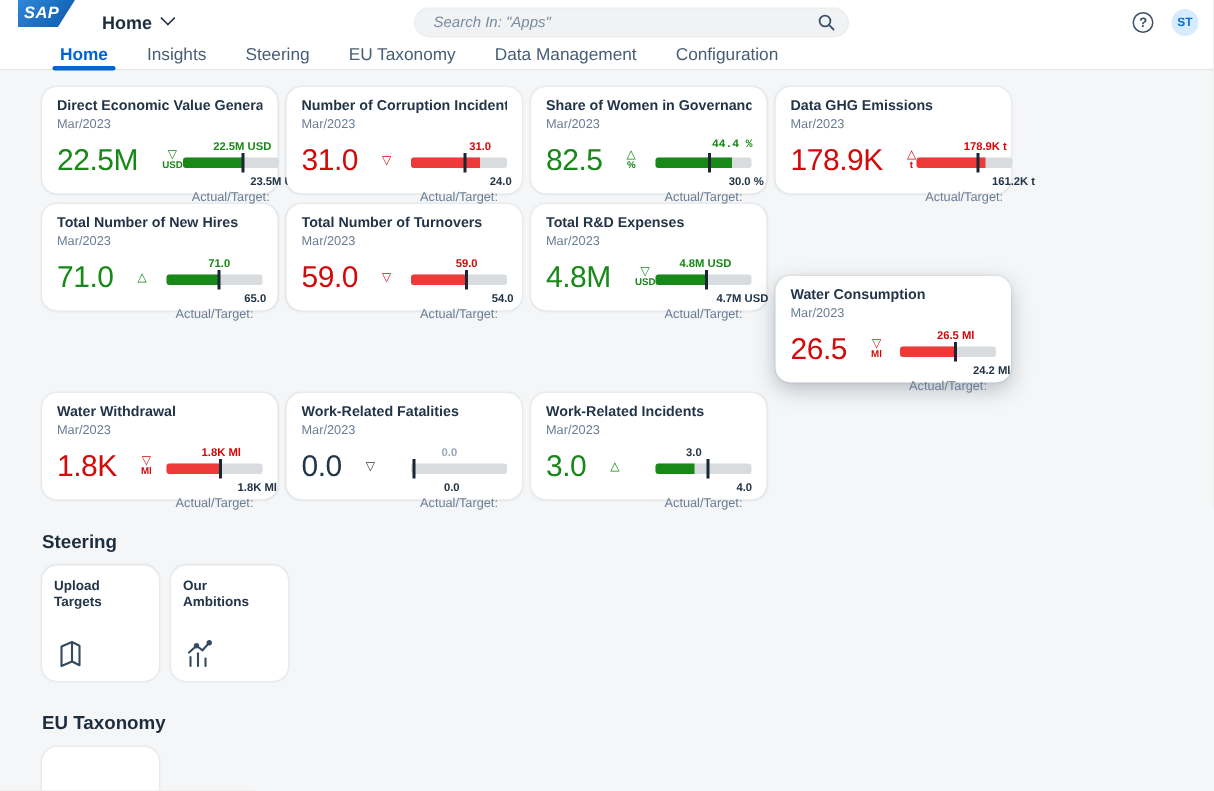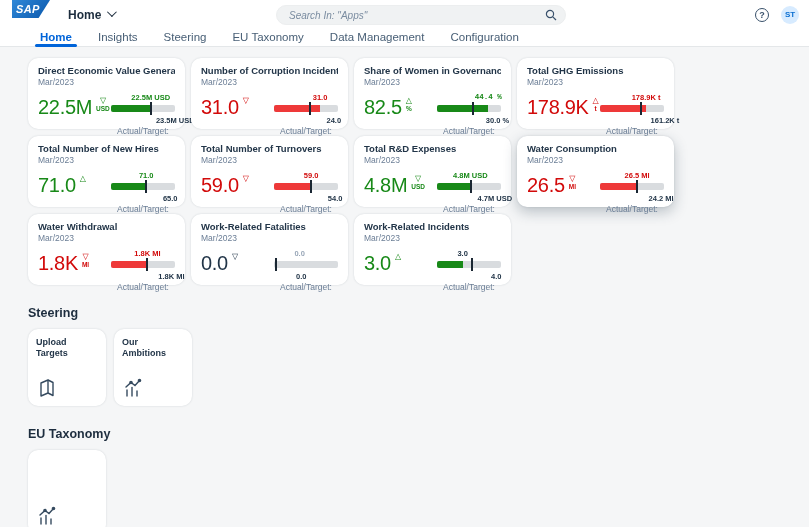--- a/index.html
+++ b/index.html
@@ -33,25 +33,25 @@
   .tabbar { display:flex; gap:26px; padding:2px 0 0 40px; height:17px; }
   .tab { position:relative; font-size:11.5px; color:#475e75; cursor:pointer; padding-bottom:6px; white-space:nowrap; }
   .tab.active { color:#0064d9; font-weight:bold; }
   .tab.active::after { content:""; position:absolute; left:-5px; right:-5px; bottom:-1px; height:3px;
                        border-radius:2px; background:#0064d9; }
 
   
   .kpi-grid { display:grid; grid-template-columns:repeat(4,157px); gap:7px 6px; margin:11px 0 0 28px; }
   .kpi-tile { position:relative; width:157px; height:71px; background:#fff; border-radius:10px;
               padding:7px 10px; box-shadow:0 0 2px rgba(34,54,73,.18); cursor:pointer; }
-  .kpi-tile.elevated { box-shadow:0 5px 14px rgba(34,54,73,.28), 0 0 2px rgba(34,54,73,.15); }
+  .kpi-tile.elevated { box-shadow:0 5px 14px rgba(34,54,73,.28), 0 0 2px rgba(34,54,73,.15);margin-top:48px; }
   .kpi-title { font-size:9.5px; font-weight:bold; color:#223548; white-space:nowrap; overflow:hidden; }
   .kpi-sub { font-size:8.5px; color:#6a7d95; margin-top:1px; }
   .kpi-body { display:flex; justify-content:space-between; align-items:flex-start; margin-top:6px; }
-  .kpi-valrow { display:flex; gap:4px; margin-top:4px; }
+  .kpi-valrow { display:flex; align-items:center; gap:16px; margin-top:4px; }
   .kpi-value { font-size:20px; font-weight:400; letter-spacing:-.3px; line-height:1; }
   .kpi-ind { display:flex; flex-direction:column; align-items:center; line-height:1; }
   .kpi-arrow { font-size:8px; }
   .kpi-unit { font-size:6.5px; font-weight:bold; margin-top:1px; }
   .good { color:#188918; } .bad { color:#d20a0a; } .neutral { color:#223548; }
   .muted { color:#99a7b8; } .dark { color:#223548; }
   .kpi-chart { position:relative; width:64px; height:46px; flex:none; }
   .chart-top-label { position:absolute; top:0; transform:translateX(-50%); font-size:7.5px; font-weight:bold; white-space:nowrap; }
   .chart-bar { position:absolute; top:12px; left:0; right:0; height:7px; background:#d9dcdf; border-radius:2px; }
   .chart-fill { position:absolute; left:0; top:0; bottom:0; border-radius:2px 0 0 2px; }
@@ -166,21 +166,21 @@
             <div class="chart-bar">
               <div class="chart-fill good" style="width: 80%;"></div>
               <div class="chart-tick" style="left: 57%;"></div>
             </div>
             <div class="chart-bottom-label" style="left: 57%;">30.0 %</div>
             <div class="chart-footer">Actual/Target:</div>
           </div>
         </div>
       </div>
       <div class="kpi-tile">
-        <div class="kpi-title">Total GHG Emissions</div>
+        <div class="kpi-title">Data GHG Emissions</div>
         <div class="kpi-sub">Mar/2023</div>
         <div class="kpi-body">
           <div class="kpi-valrow">
             <span class="kpi-value bad">178.9K</span>
             <span class="kpi-ind bad">
               <span class="kpi-arrow">△</span>
               <span class="kpi-unit">t</span>
             </span>
           </div>
           <div class="kpi-chart">

